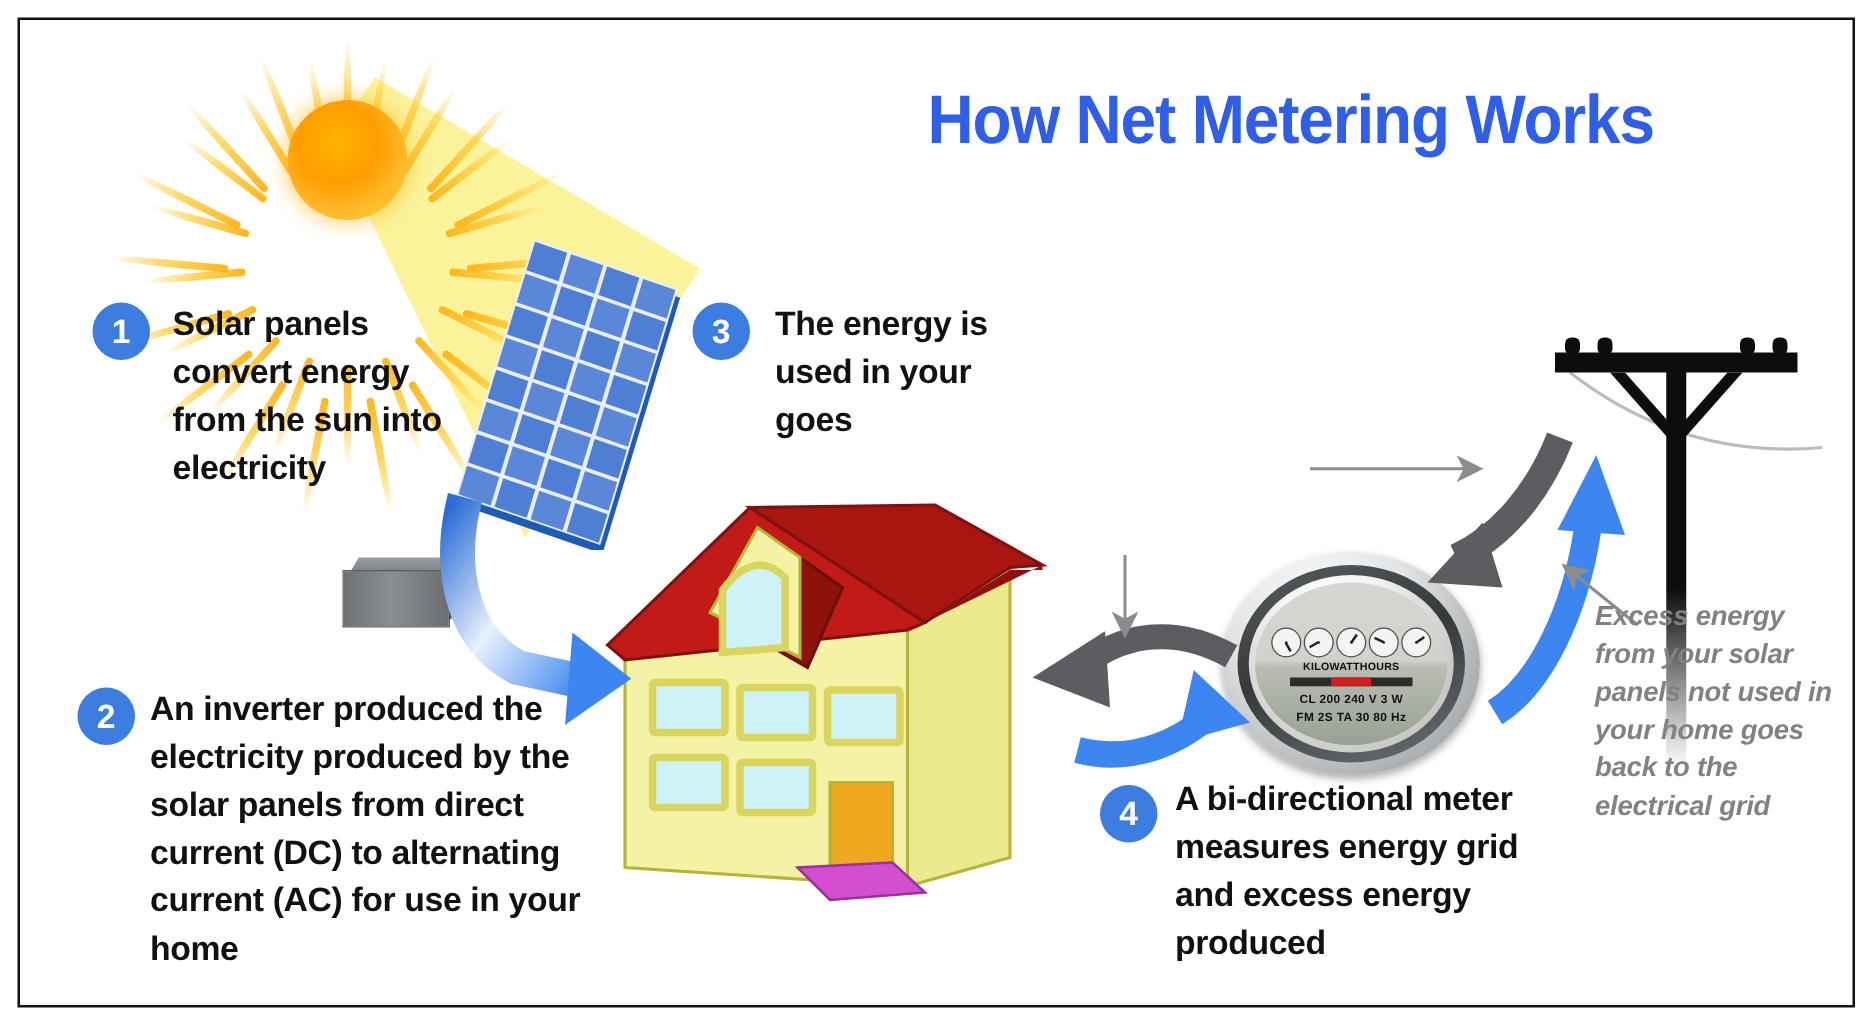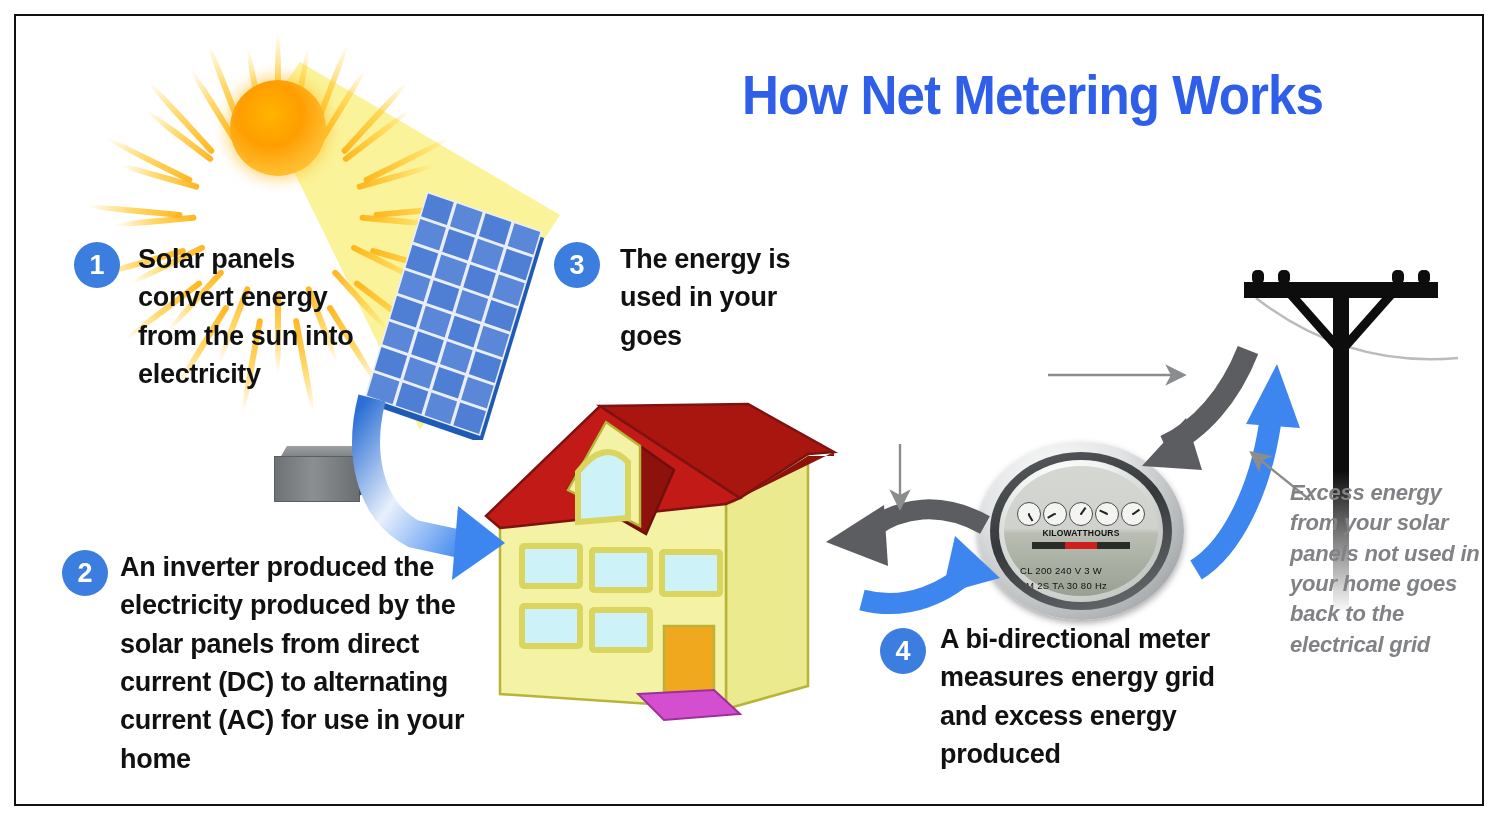--- a/index.html
+++ b/index.html
@@ -43,21 +43,21 @@
   #step4 .badge{left:880px;top:628px;}
   #step4 .stepText{left:940px;top:620px;width:310px;}
 
   
   .note{
     position:absolute;color:#808285;font-size:22px;font-weight:bold;
     font-style:italic;line-height:1.38;letter-spacing:-0.2px;
     font-family:"Liberation Sans",sans-serif;
   }
   #note-grid{left:852px;top:342px;width:200px;}
-  #note-excess{left:1276px;top:478px;width:190px;margin-left:14px;}
+  #note-excess{left:1276px;top:478px;width:190px;}
 
   
   #sun{position:absolute;left:178px;top:28px;width:200px;height:200px;}
   #sunCore{
     position:absolute;left:52px;top:52px;width:96px;height:96px;border-radius:50%;
     background:radial-gradient(circle at 42% 36%, #ffb400 0%, #ff9d00 38%, #ffb92a 66%, #ffd13f 100%);
     box-shadow:0 0 14px 4px rgba(255,190,40,.55);
   }
   .ray{
     position:absolute;left:50%;top:50%;width:6px;height:96px;
@@ -108,22 +108,22 @@
     position:absolute;left:5px;top:6px;right:5px;bottom:6px;border-radius:50%;
     background:linear-gradient(to bottom,#d5d7d3 0%,#cfd2cd 48%,#b9bdb3 52%,#9aa093 100%);
   }
   .dials{position:absolute;left:50%;top:36px;transform:translateX(-50%);display:flex;gap:2px;}
   .dial{width:22px;height:22px;border-radius:50%;background:#f4f5f3;border:1.5px solid #4a4c49;position:relative;}
   .dial i{position:absolute;left:50%;top:50%;width:1.5px;height:8px;background:#222;transform-origin:50% 100%;margin-left:-0.75px;margin-top:-8px;}
   .dial::after{content:"";position:absolute;left:50%;top:50%;width:2.5px;height:2.5px;margin:-1.25px;border-radius:50%;background:#222;}
   #kwhLabel{position:absolute;left:0;right:0;top:62px;text-align:center;font-size:8.5px;font-weight:bold;color:#111;letter-spacing:.2px;font-family:"Liberation Sans",sans-serif;}
   #meterBar{position:absolute;left:28px;right:28px;top:76px;height:7px;background:#2a2c28;}
   #meterBarRed{position:absolute;left:34%;top:0;width:32%;height:100%;background:#cf2020;}
-  #meterLcd{position:absolute;left:16px;right:16px;top:98px;height:36px;
-    font-size:9.5px;font-weight:normal;color:#111;line-height:1.55;letter-spacing:.3px;font-family:"Liberation Sans",sans-serif;}
+  #meterLcd{position:absolute;left:16px;right:16px;top:87px;height:36px;text-align:center;
+    font-size:9.5px;font-weight:bold;color:#111;line-height:1.55;letter-spacing:.3px;font-family:"Liberation Sans",sans-serif;}
 
   
   #pole{position:absolute;left:1196px;top:258px;width:270px;height:360px;}
 
   
   #arrows{position:absolute;left:0;top:0;width:1500px;height:822px;pointer-events:none;}
 </style>
 </head>
 <body>
 

